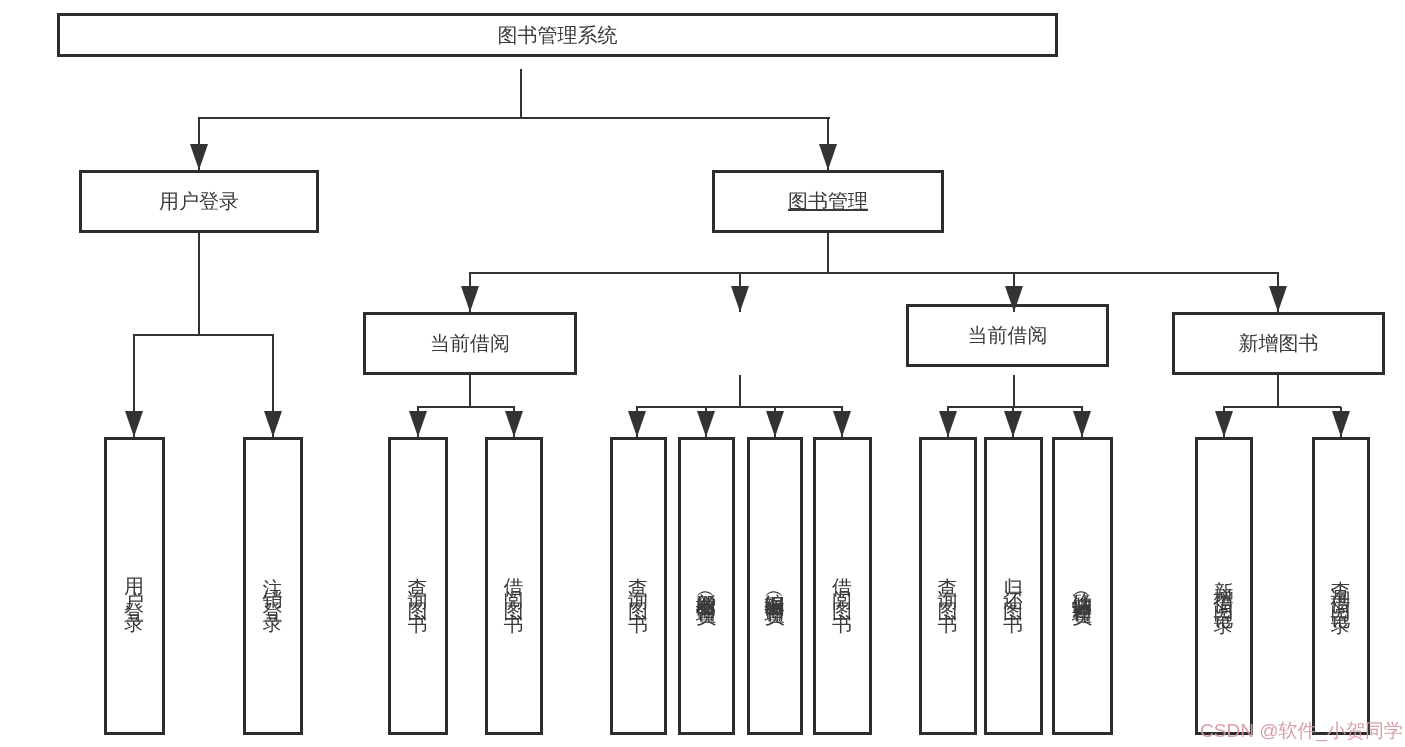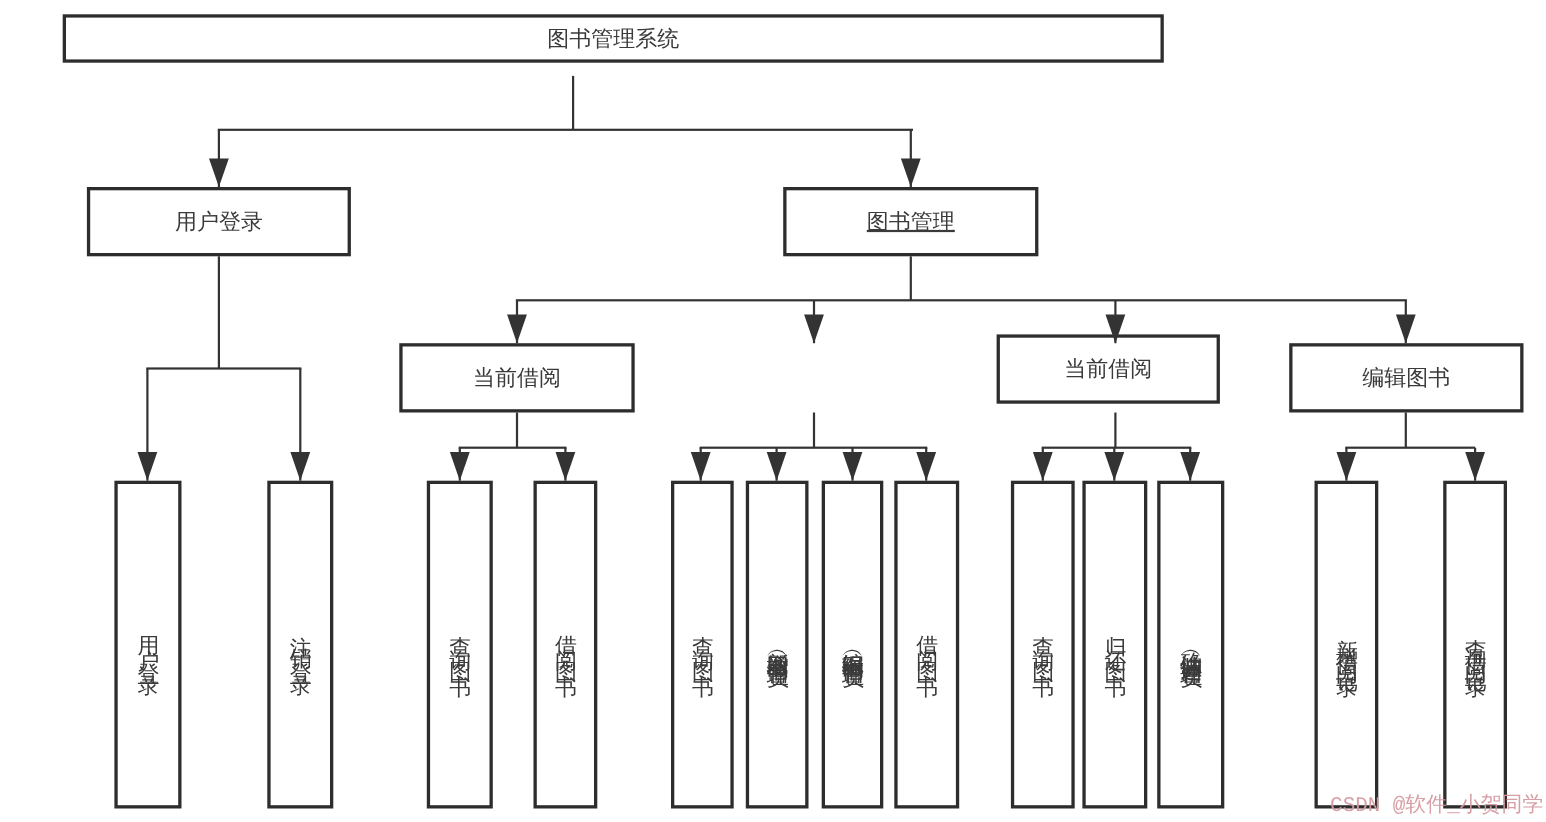--- a/index.html
+++ b/index.html
@@ -29,21 +29,21 @@
   .vl{position:absolute; width:2px; background:var(--line);}
   .hl{position:absolute; height:2px; background:var(--line);}
   .ar{
     position:absolute; width:0; height:0;
     border-left:9px solid transparent; border-right:9px solid transparent;
     border-top:26px solid var(--line);
   }
   #watermark{
     position:absolute; right:2px; bottom:3px;
     font-size:19px; color:var(--watermark); opacity:.95;
-    white-space:nowrap; z-index:5;font-family:Liberation Mono, monospace;
+    white-space:nowrap; z-index:5;
   }
 </style>
 </head>
 <body>
 
 <div id="canvas">
 
   <div class="box" style="left:27px;top:13px;width:1001px;height:44px;margin-left:30px;">
     <span class="lbl">图书管理系统</span>
   </div>
@@ -55,21 +55,21 @@
     <span class="lbl">图书管理</span>
   </div>
 
   <div class="box" style="left:363px;top:312px;width:214px;height:63px;">
     <span class="lbl">当前借阅</span>
   </div>
   <div class="box" style="left:906px;top:304px;width:203px;height:63px;">
     <span class="lbl">当前借阅</span>
   </div>
   <div class="box" style="left:1172px;top:312px;width:213px;height:63px;">
-    <span class="lbl">编辑图书</span>
+    <span class="lbl">新增图书</span>
   </div>
 
   <div class="box leaf ls4" style="left:104px;top:437px;width:61px;height:298px;">
     <span class="lbl">用户登录</span>
   </div>
   <div class="box leaf ls4" style="left:243px;top:437px;width:60px;height:298px;">
     <span class="lbl">注销登录</span>
   </div>
 
   <div class="box leaf ls4" style="left:388px;top:437px;width:60px;height:298px;">

